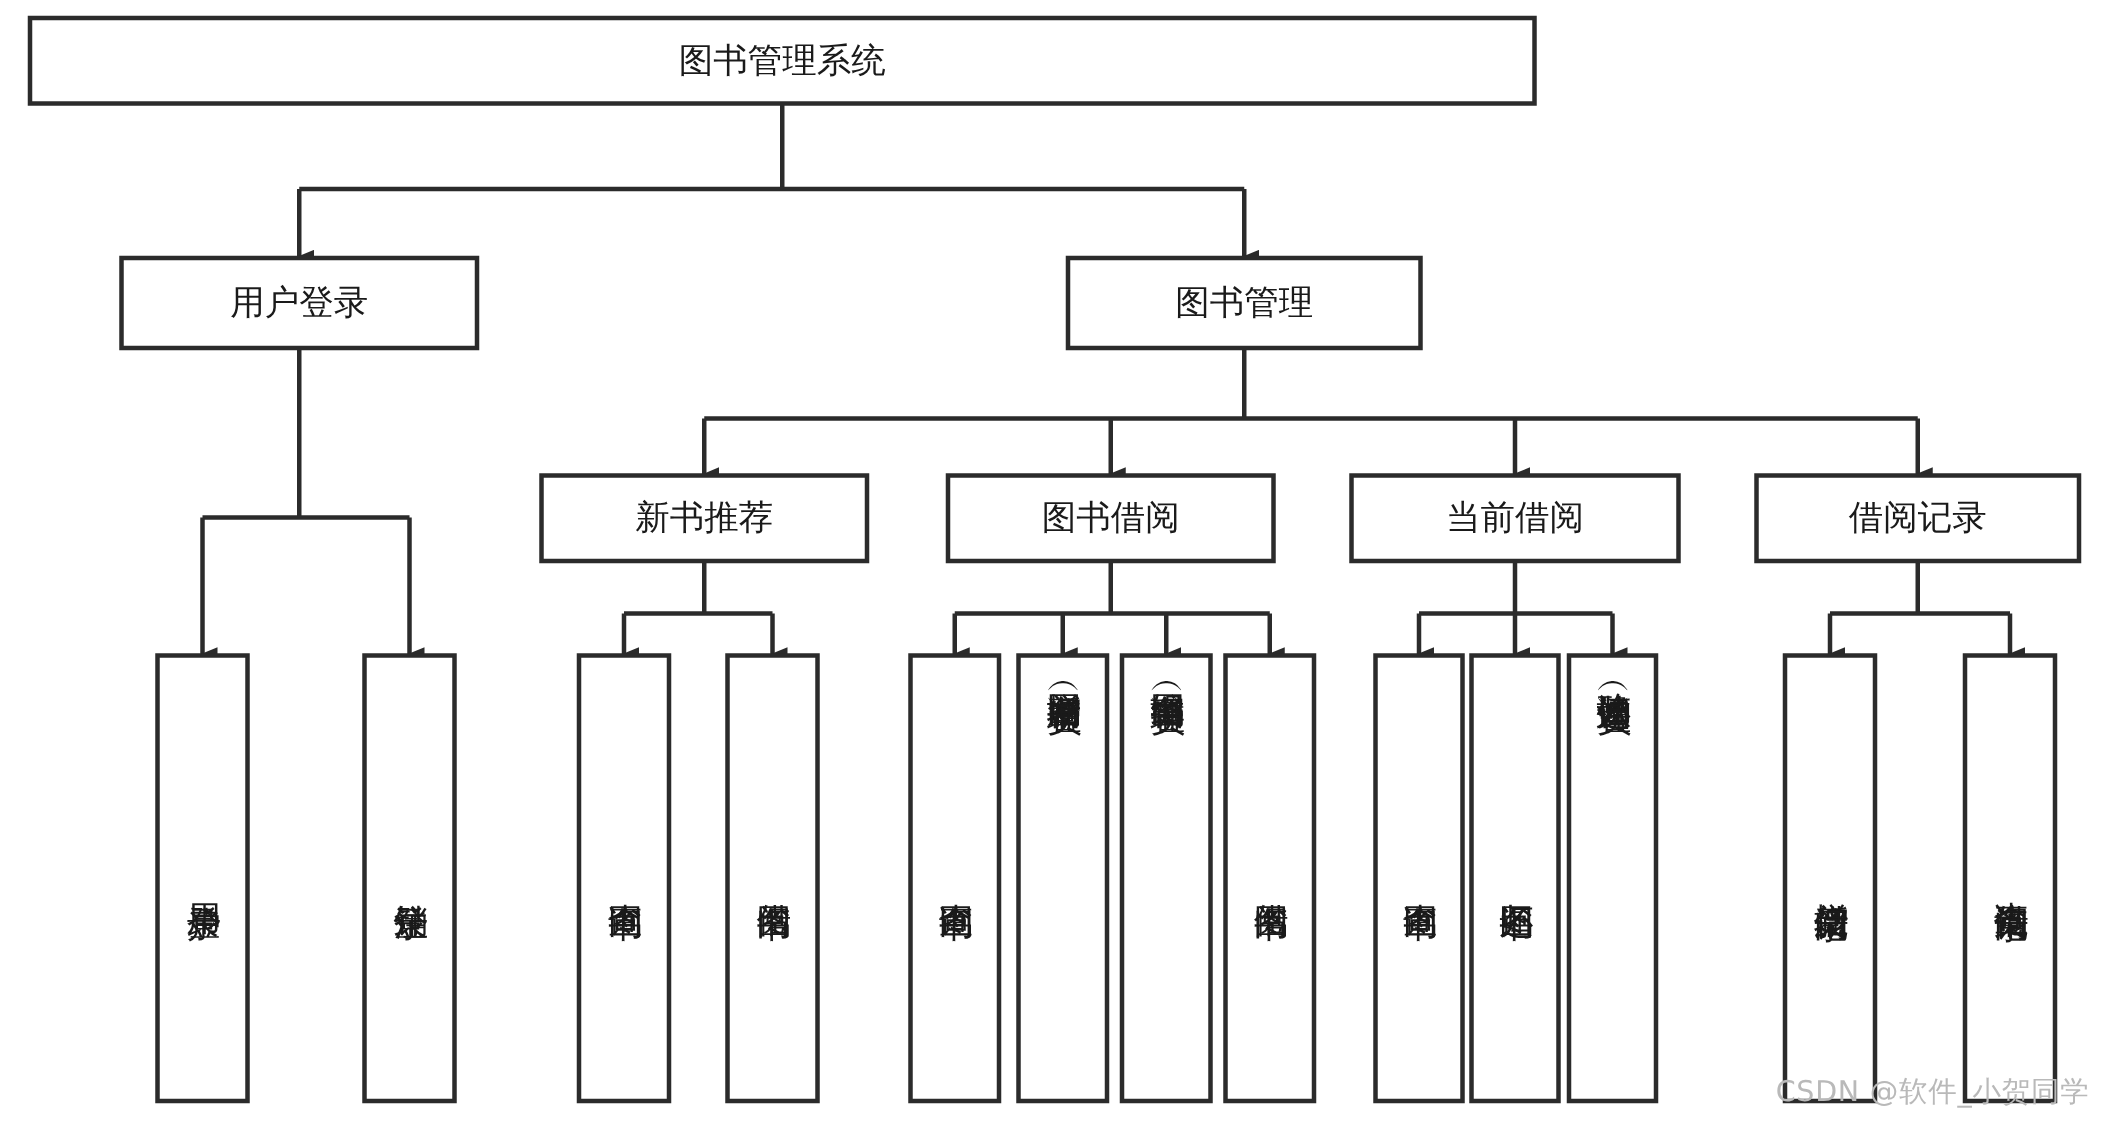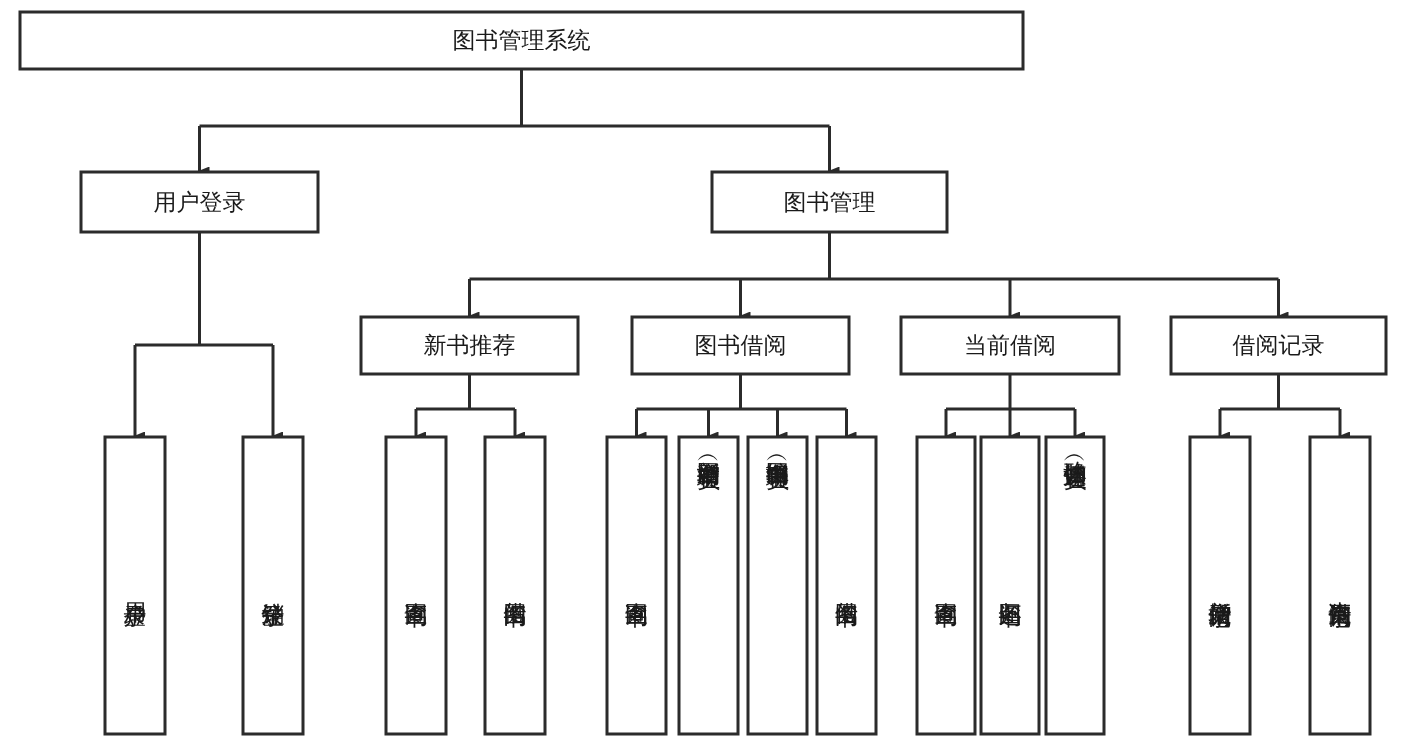--- a/index.html
+++ b/index.html
@@ -188,13 +188,14 @@
         <div class="leaf-label">确认归还（管理员）</div>
       </div>
       <div class="leaf-label-wrap" style="left: 1190px; top: 443px; width: 60px; height: 285px; align-items: center;">
         <div class="leaf-label">新增借阅记录</div>
       </div>
       <div class="leaf-label-wrap" style="left: 1310px; top: 443px; width: 60px; height: 285px; align-items: center;">
         <div class="leaf-label">查询借阅记录</div>
       </div>
     </div>
 
+  <div class="watermark">CSDN @软件_小贺同学</div>
 </div>
 
 </body></html>

